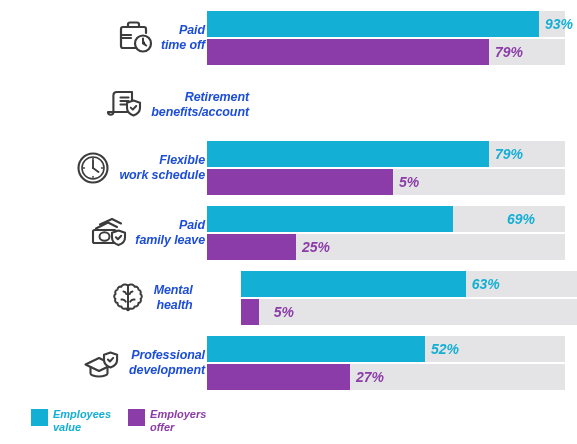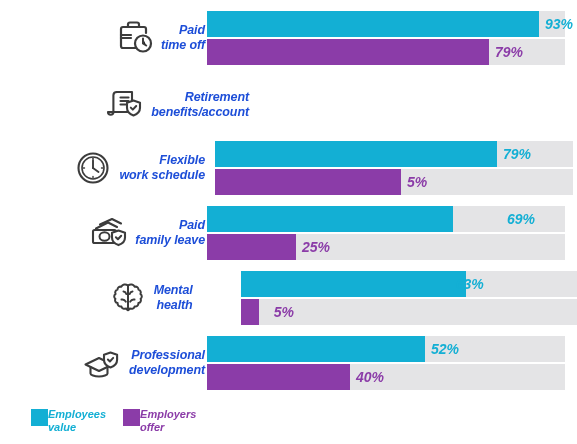--- a/index.html
+++ b/index.html
@@ -99,20 +99,21 @@
     position: absolute;
     left: 31px;
     top: 408px;
     display: flex;
     align-items: flex-start;
     gap: 17px;
   }
   .legend-item {
     display: flex;
     align-items: flex-start;
+    gap: 5px;
   }
   .legend-swatch {
     width: 17px;
     height: 17px;
     flex: 0 0 17px;
     margin-top: 1px;
   }
   .legend-swatch.cyan   { background: #13afd4; }
   .legend-swatch.purple { background: #8b3ca8; }
   .legend-text {
@@ -176,21 +177,21 @@
           </g>
           <path d="M30.5 15.5l6.5 2.2v5.1c0 3.6-2.7 6.4-6.5 7.7-3.8-1.3-6.5-4.1-6.5-7.7v-5.1z" fill="#ffffff" stroke="#3c3c3c" stroke-width="2.1" stroke-linejoin="round"></path>
           <path d="M27.8 22.6l2 2 3.4-3.6" fill="none" stroke="#3c3c3c" stroke-width="2" stroke-linecap="round" stroke-linejoin="round"></path>
         </svg>
       </span>
       <span class="group-label">Retirement
 benefits/account</span>
     </div>
   </div>
 
-  <div class="bar-group" style="top:140px;gap:8px;">
+  <div class="bar-group" style="top:140px;">
     <div class="group-left">
       <span class="group-icon">
         <svg width="44" height="40" viewBox="0 0 44 40">
           <circle cx="22" cy="20" r="14.5" fill="none" stroke="#3c3c3c" stroke-width="2.1"></circle>
           <circle cx="22" cy="20" r="11" fill="none" stroke="#3c3c3c" stroke-width="1.6"></circle>
           <g stroke="#3c3c3c" stroke-width="1.9" stroke-linecap="round">
             <path d="M22 20V12.5"></path>
             <path d="M22 20l5.5 4"></path>
           </g>
           <g stroke="#3c3c3c" stroke-width="1.4" stroke-linecap="round">
@@ -259,21 +260,21 @@
             <path d="M27.5 21.5c-1.8-.3-3.5.6-4.3 2.1"></path>
           </g>
         </svg>
       </span>
       <span class="group-label">Mental
 health</span>
     </div>
     <div class="group-bars">
       <div class="track top">
         <div class="fill cyan" style="width:225px;"></div>
-        <span class="val cyan" style="left:215px;">63%</span>
+        <span class="val cyan" style="left:231px;">63%</span>
       </div>
       <div class="track bottom">
         <div class="fill purple" style="width:18px;"></div>
         <span class="val purple" style="left:33px;">5%</span>
       </div>
     </div>
   </div>
 
   <div class="bar-group" style="top:335px;">
     <div class="group-left">
@@ -290,21 +291,21 @@
       <span class="group-label">Professional
 development</span>
     </div>
     <div class="group-bars">
       <div class="track top">
         <div class="fill cyan" style="width:218px;"></div>
         <span class="val cyan" style="left:224px;">52%</span>
       </div>
       <div class="track bottom">
         <div class="fill purple" style="width:143px;"></div>
-        <span class="val purple" style="left:149px;">40%</span>
+        <span class="val purple" style="left:149px;">27%</span>
       </div>
     </div>
   </div>
 
   <div id="legend">
     <div class="legend-item">
       <span class="legend-swatch cyan"></span>
       <span class="legend-text cyan">Employees
 value</span>
     </div>

